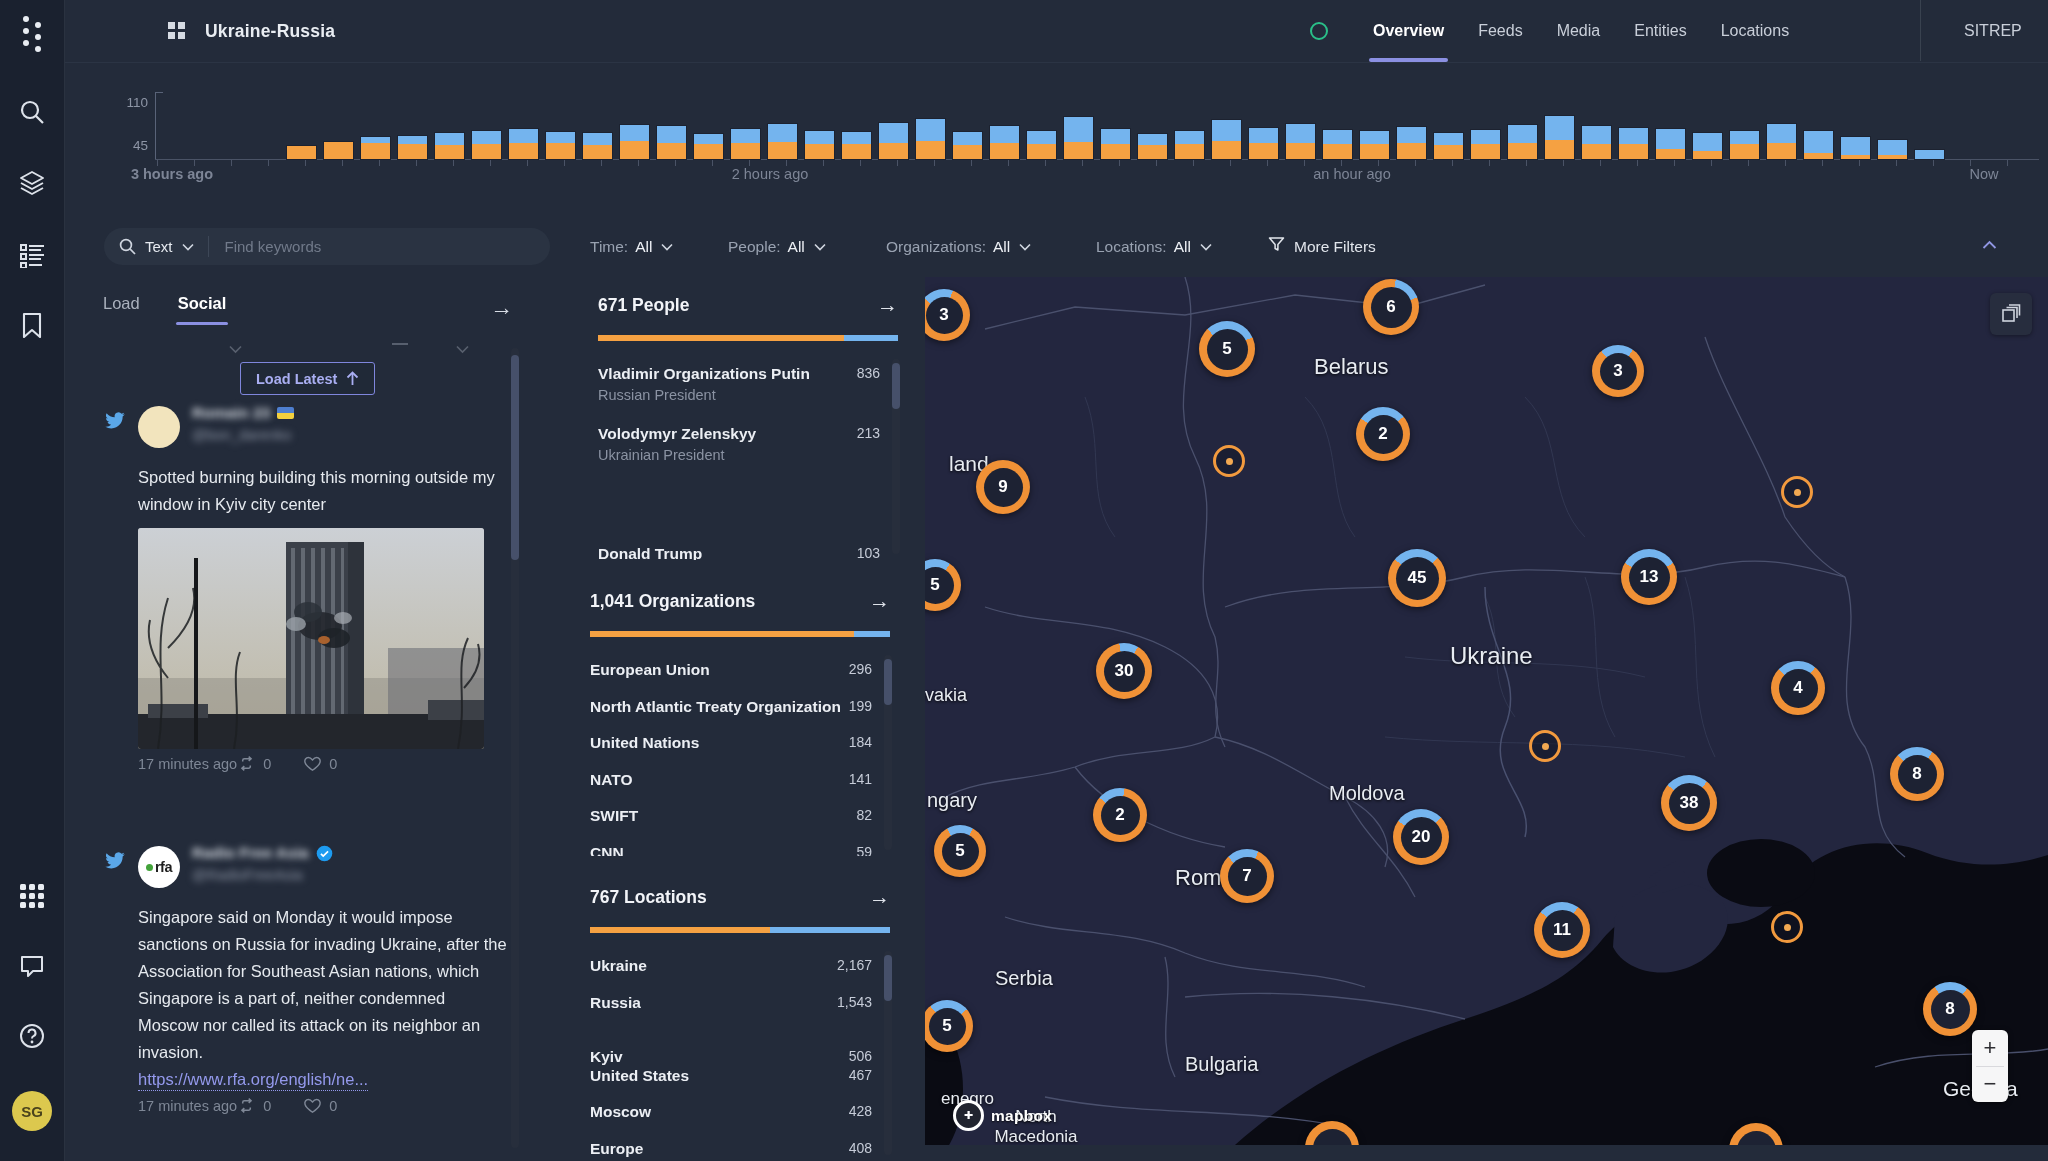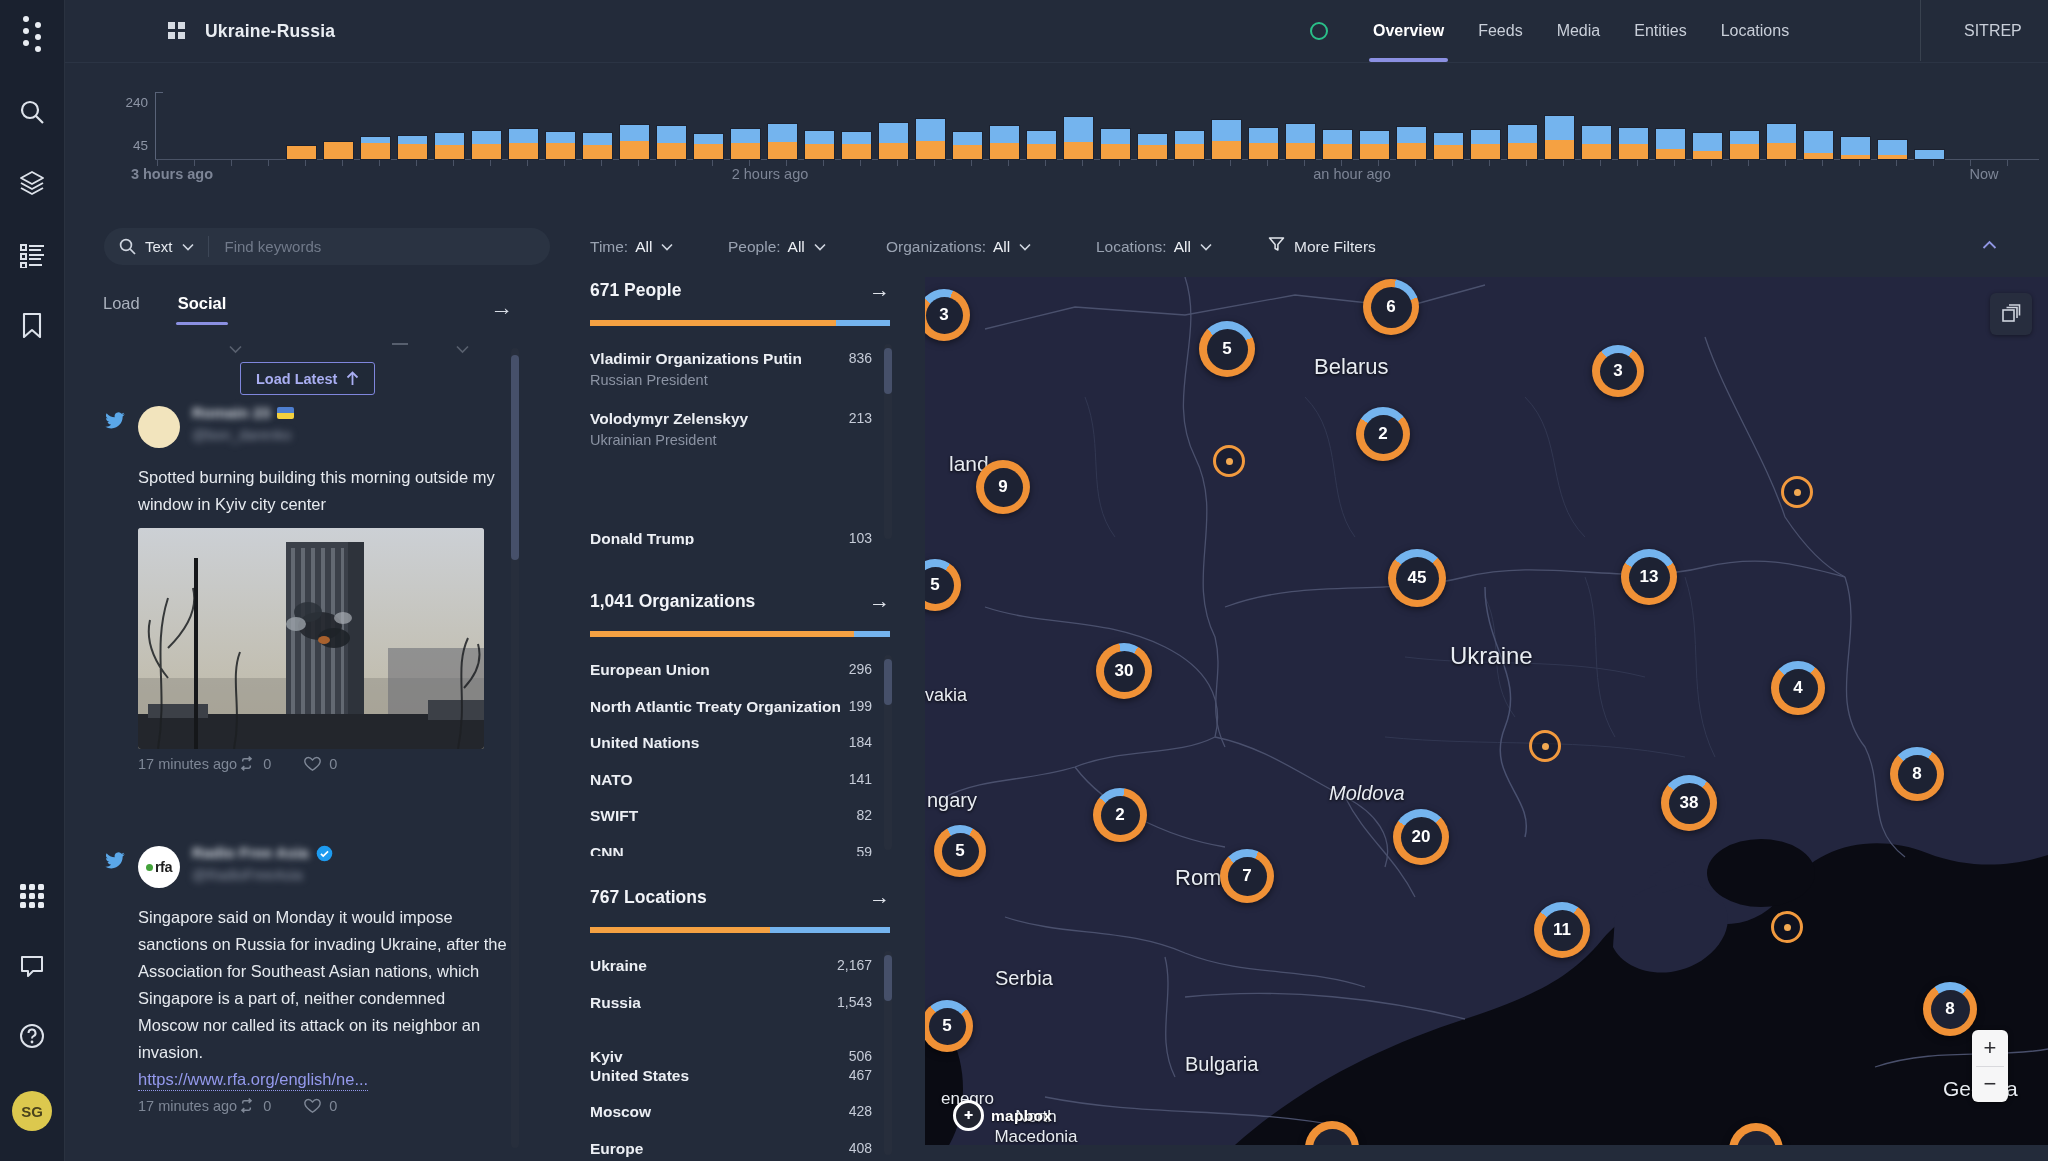--- a/index.html
+++ b/index.html
@@ -116,21 +116,21 @@
 </head>
 <body>
 
 <div id="app">
 
   <div id="chart">
     <div class="axis-v"></div>
     <div class="axis-vt"></div>
     <div class="axis-h"></div>
   <span class="ylab" style="left: 42px; top: 76px;">45</span>
-      <span class="ylab" style="left: 42px; top: 33px;">240</span>
+      <span class="ylab" style="left: 42px; top: 33px;">110</span>
       <span class="tick" style="left: 93px;"></span>
       <span class="tick" style="left: 130px;"></span>
       <span class="tick" style="left: 167px;"></span>
       <span class="tick" style="left: 204px;"></span>
       <span class="tick" style="left: 241px;"></span>
       <span class="tick" style="left: 278px;"></span>
       <span class="tick" style="left: 315px;"></span>
       <span class="tick" style="left: 352px;"></span>
       <span class="tick" style="left: 389px;"></span>
       <span class="tick" style="left: 426px;"></span>
@@ -520,21 +520,21 @@
                 <path d="M12 20.5 C9 18.5 3.8 14.6 2.6 10.8 1.5 7.3 3.8 4.5 6.8 4.5 c2 0 3.6 1.1 5.2 3 1.6-1.9 3.2-3 5.2-3 3 0 5.3 2.8 4.2 6.3 -1.2 3.8-6.4 7.7-9.4 9.7z"></path>
               </svg>
             </span>
             <span>0</span>
           </span>
         </div>
       </div>
     </div>
 
   <div id="panels">
-      <div class="panel" style="top: 278px; height: 267px;">
+      <div class="panel" style="top: 293px; height: 267px; margin-left: 8px;">
         <div class="panel-h">
           <span class="panel-title">671 People</span>
           <span class="panel-arrow">→</span>
         </div>
         <div class="split">
           <div class="o" style="width: 82%;"></div>
           <div class="b" style="width: 18%;"></div>
         </div>
         <div class="prow" style="top: 72px;">
           <div class="nm">Vladimir Organizations Putin</div>
@@ -661,21 +661,21 @@
         <path d="M240,680 C250,720 230,760 250,800"></path>
         <path d="M120,820 C220,840 320,830 420,850"></path>
         <path d="M950,790 C1010,770 1070,782 1123,772"></path>
       </g>
       <path d="M560,310 C560,370 600,400 580,450 C560,500 610,520 600,560" stroke="#4a5170" stroke-width="1.5" fill="none"></path>
     </svg>
     <div id="mapOverlays">
         <div class="map-label" style="left: 389px; top: 77px; font-size: 22px;">Belarus</div>
         <div class="map-label" style="left: 24px; top: 175px; font-size: 21px;">land</div>
         <div class="map-label" style="left: 525px; top: 365px; font-size: 24px;">Ukraine</div>
-        <div class="map-label" style="left: 404px; top: 505px; font-size: 20px; font-style: italic;">Moldova</div>
+        <div class="map-label" style="left: 404px; top: 505px; font-size: 20px;">Moldova</div>
         <div class="map-label" style="left: 250px; top: 588px; font-size: 22px;">Romania</div>
         <div class="map-label" style="left: 70px; top: 690px; font-size: 20px;">Serbia</div>
         <div class="map-label" style="left: 260px; top: 776px; font-size: 20px;">Bulgaria</div>
         <div class="map-label" style="left: 2px; top: 512px; font-size: 20px;">ngary</div>
         <div class="map-label" style="left: -10px; top: 408px; font-size: 18px;">ovakia</div>
         <div class="map-label" style="left: 16px; top: 812px; font-size: 17px;">enegro</div>
         <div class="map-label two" style="width: 110px; left: 56px; top: 830px; font-size: 17px;">North<br>Macedonia</div>
         <div class="map-label" style="left: 1018px; top: 800px; font-size: 21px;">Georgia</div>
         <div class="mdot" style="left: 304px; top: 184px;">
           <i></i>

